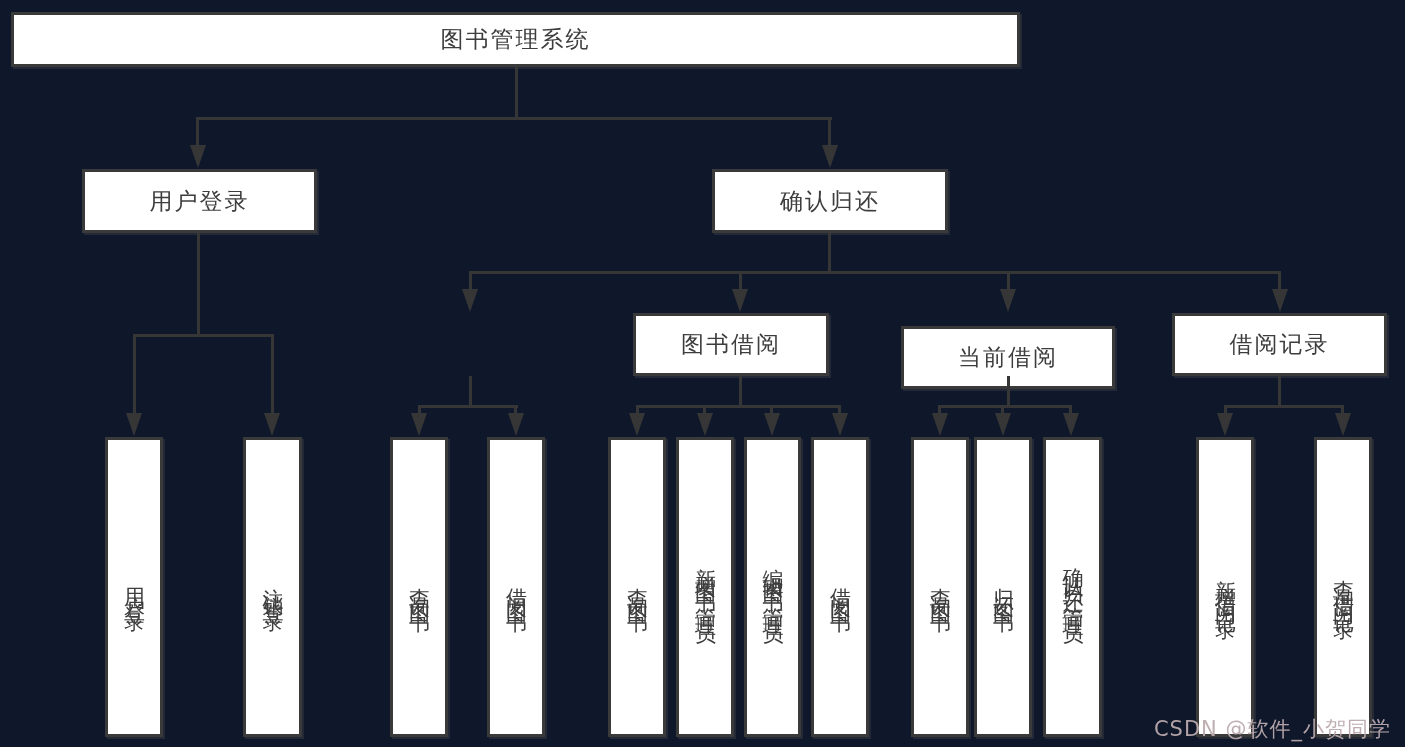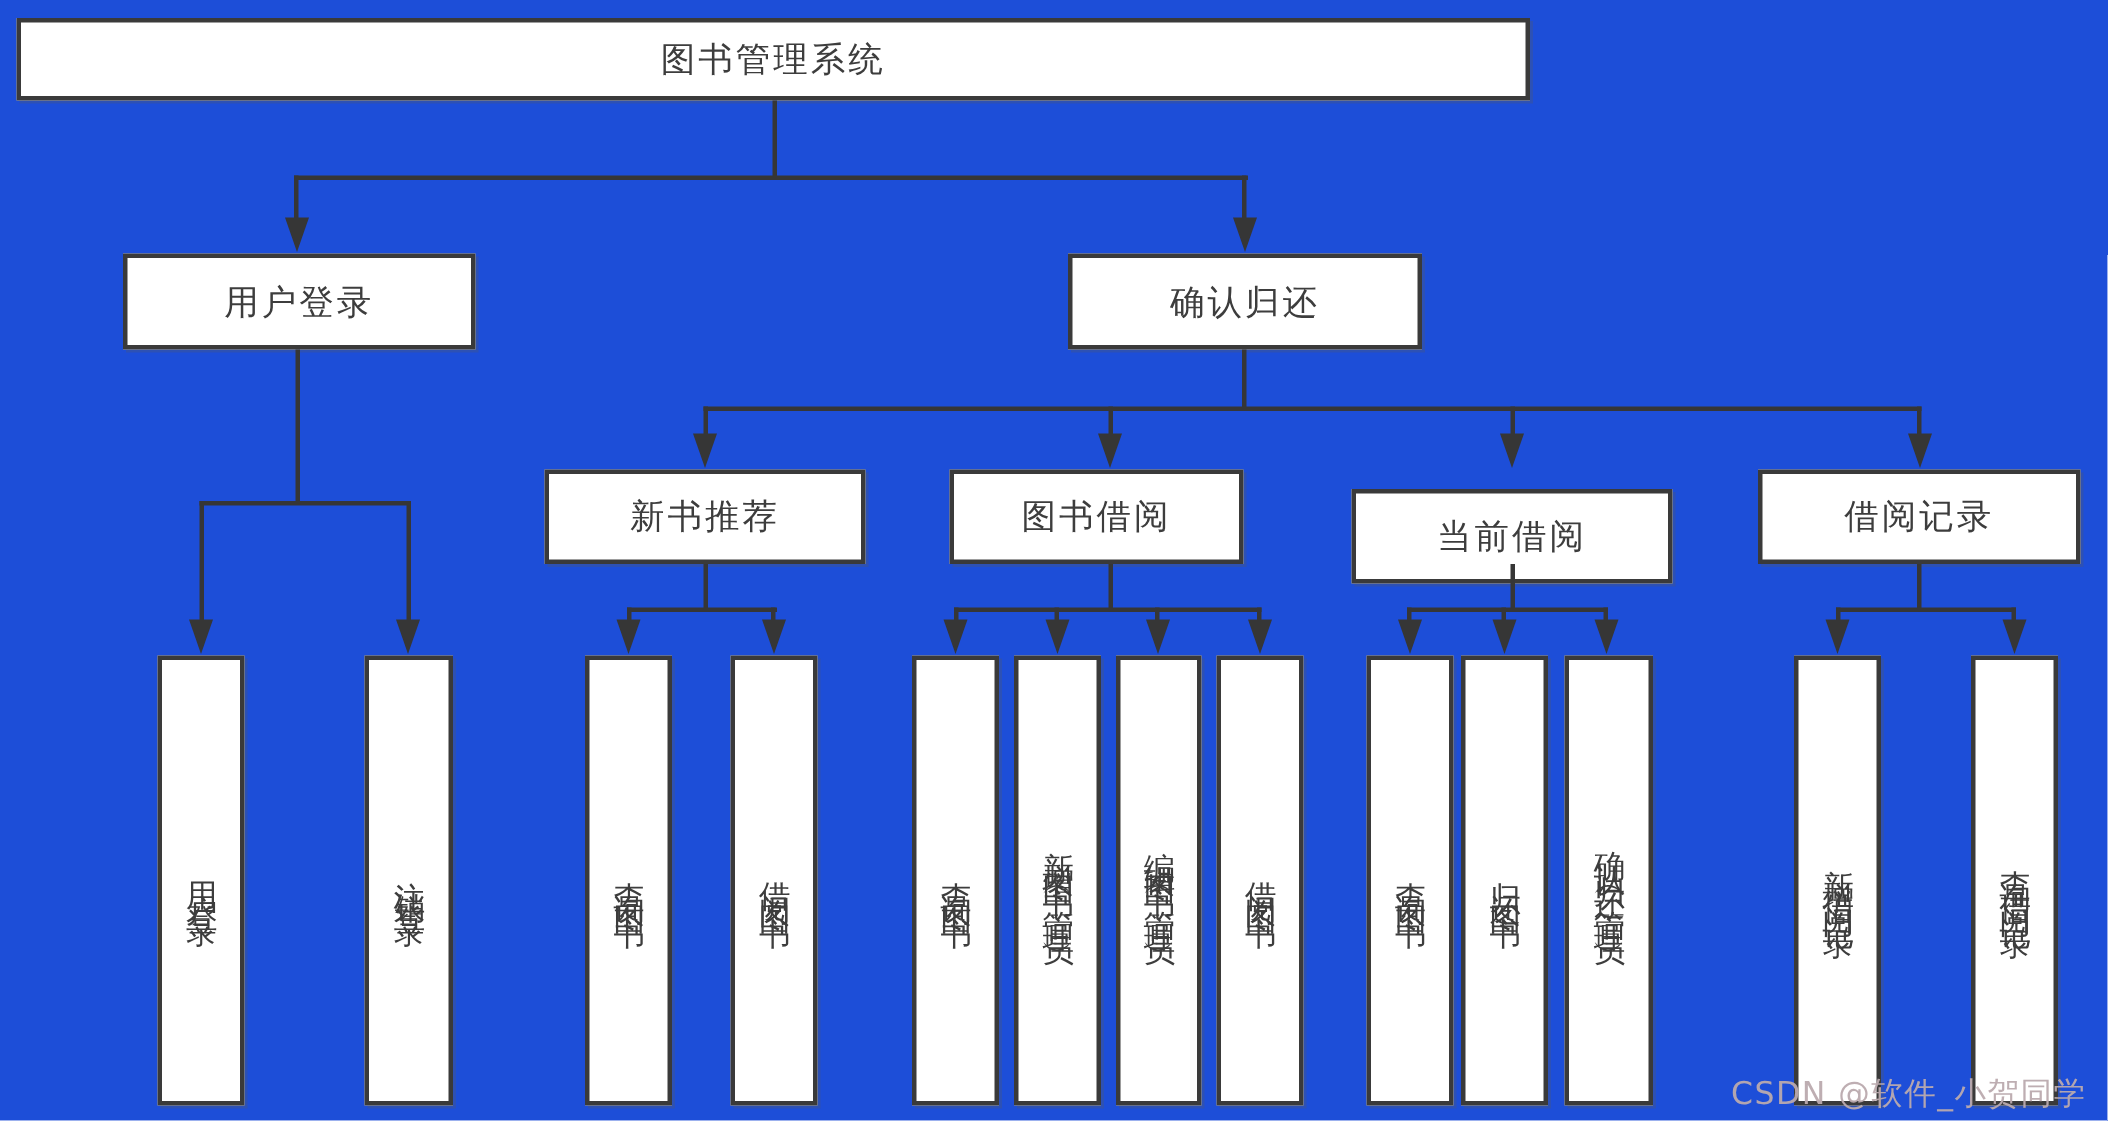--- a/index.html
+++ b/index.html
@@ -1,21 +1,21 @@
 <!DOCTYPE html>
 <html><head>
 <meta charset="utf-8">
 <style>
   html, body { margin: 0; padding: 0; background: #ffffff; }
   body { font-family: "DejaVu Sans", "Liberation Sans", sans-serif; }
   .canvas {
     position: relative;
     width: 1405px;
     height: 747px;
-    background: #1d4ed8;
+    background: #0f172a;
     overflow: hidden;
     color: #3d3d3d;
   }
   
   .node {
     position: absolute;
     box-sizing: border-box;
     border: 3px solid #3a3a3a;
     background: #ffffff;
     display: flex;
@@ -97,23 +97,20 @@
   <div class="hline" style="left:469px; top:271px; width:812px;"></div>
   <div class="vline" style="left:469px; top:271px; height:20px;"></div>
   <div class="ahead" style="left:462px; top:289px;"></div>
   <div class="vline" style="left:739px; top:271px; height:20px;"></div>
   <div class="ahead" style="left:732px; top:289px;"></div>
   <div class="vline" style="left:1007px; top:271px; height:20px;"></div>
   <div class="ahead" style="left:1000px; top:289px;"></div>
   <div class="vline" style="left:1278px; top:271px; height:20px;"></div>
   <div class="ahead" style="left:1272px; top:289px;"></div>
 
-  <div class="node" style="left:363px; top:313px; width:214px; height:63px;">
-    <span class="lbl">新书推荐</span>
-  </div>
   <div class="node" style="left:633px; top:313px; width:196px; height:63px;">
     <span class="lbl">图书借阅</span>
   </div>
   <div class="node" style="left:901px; top:326px; width:214px; height:63px;">
     <span class="lbl">当前借阅</span>
   </div>
   <div class="node" style="left:1172px; top:313px; width:215px; height:63px;">
     <span class="lbl">借阅记录</span>
   </div>
 

